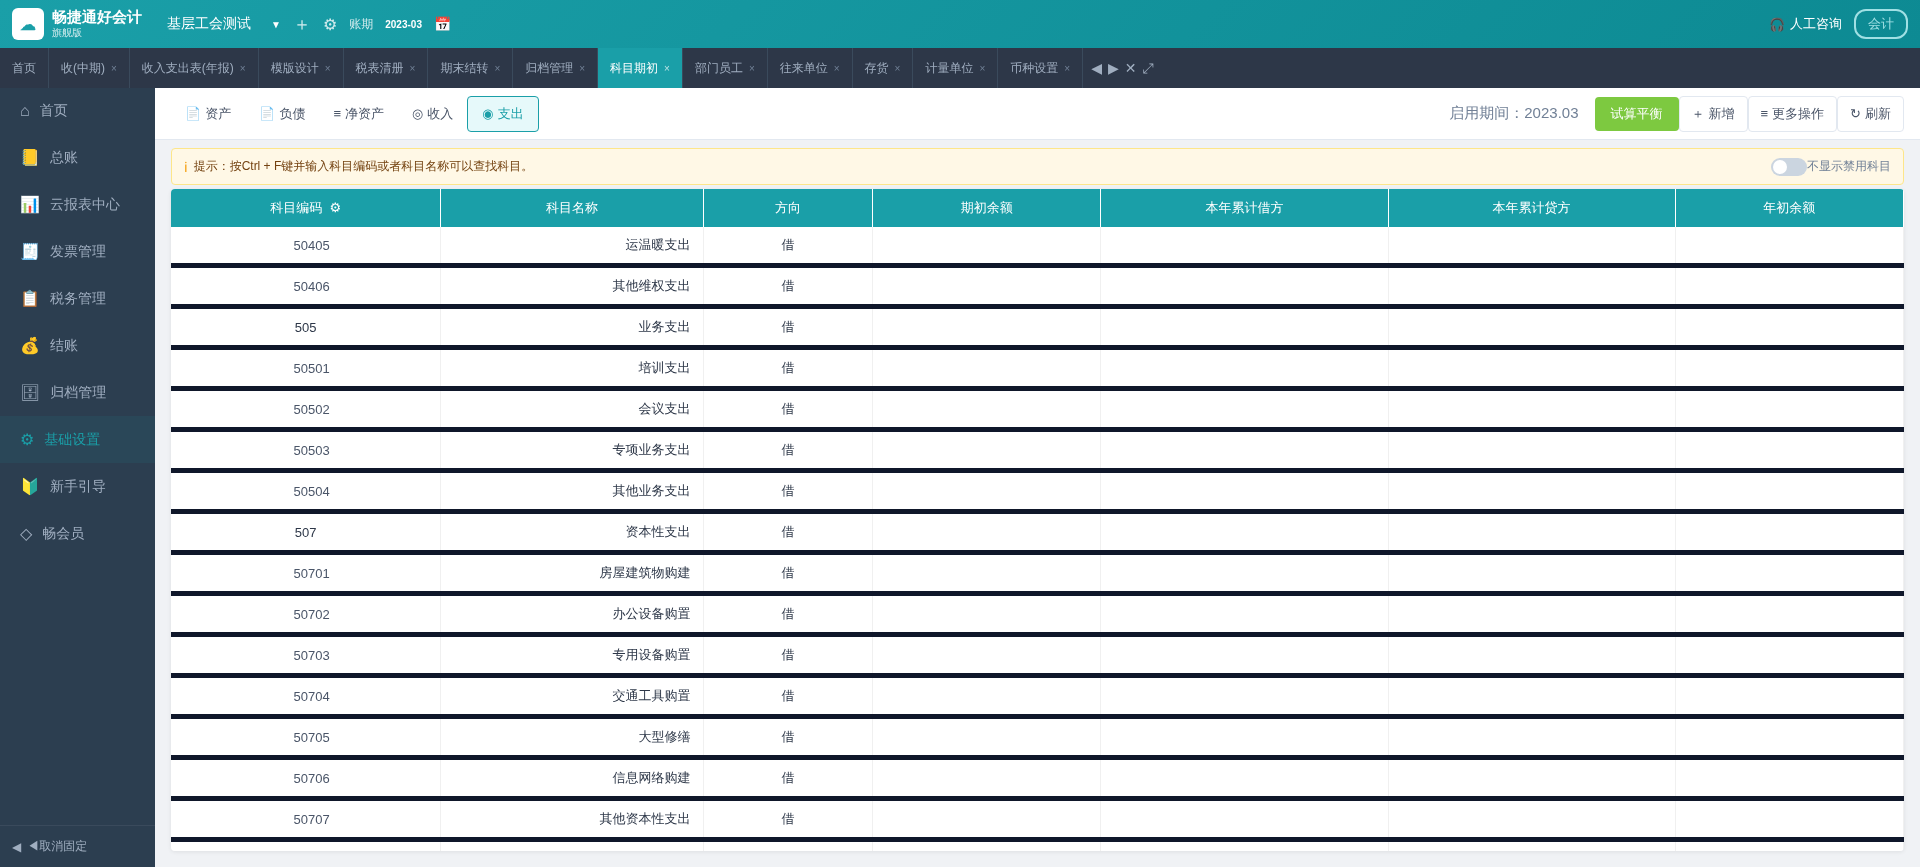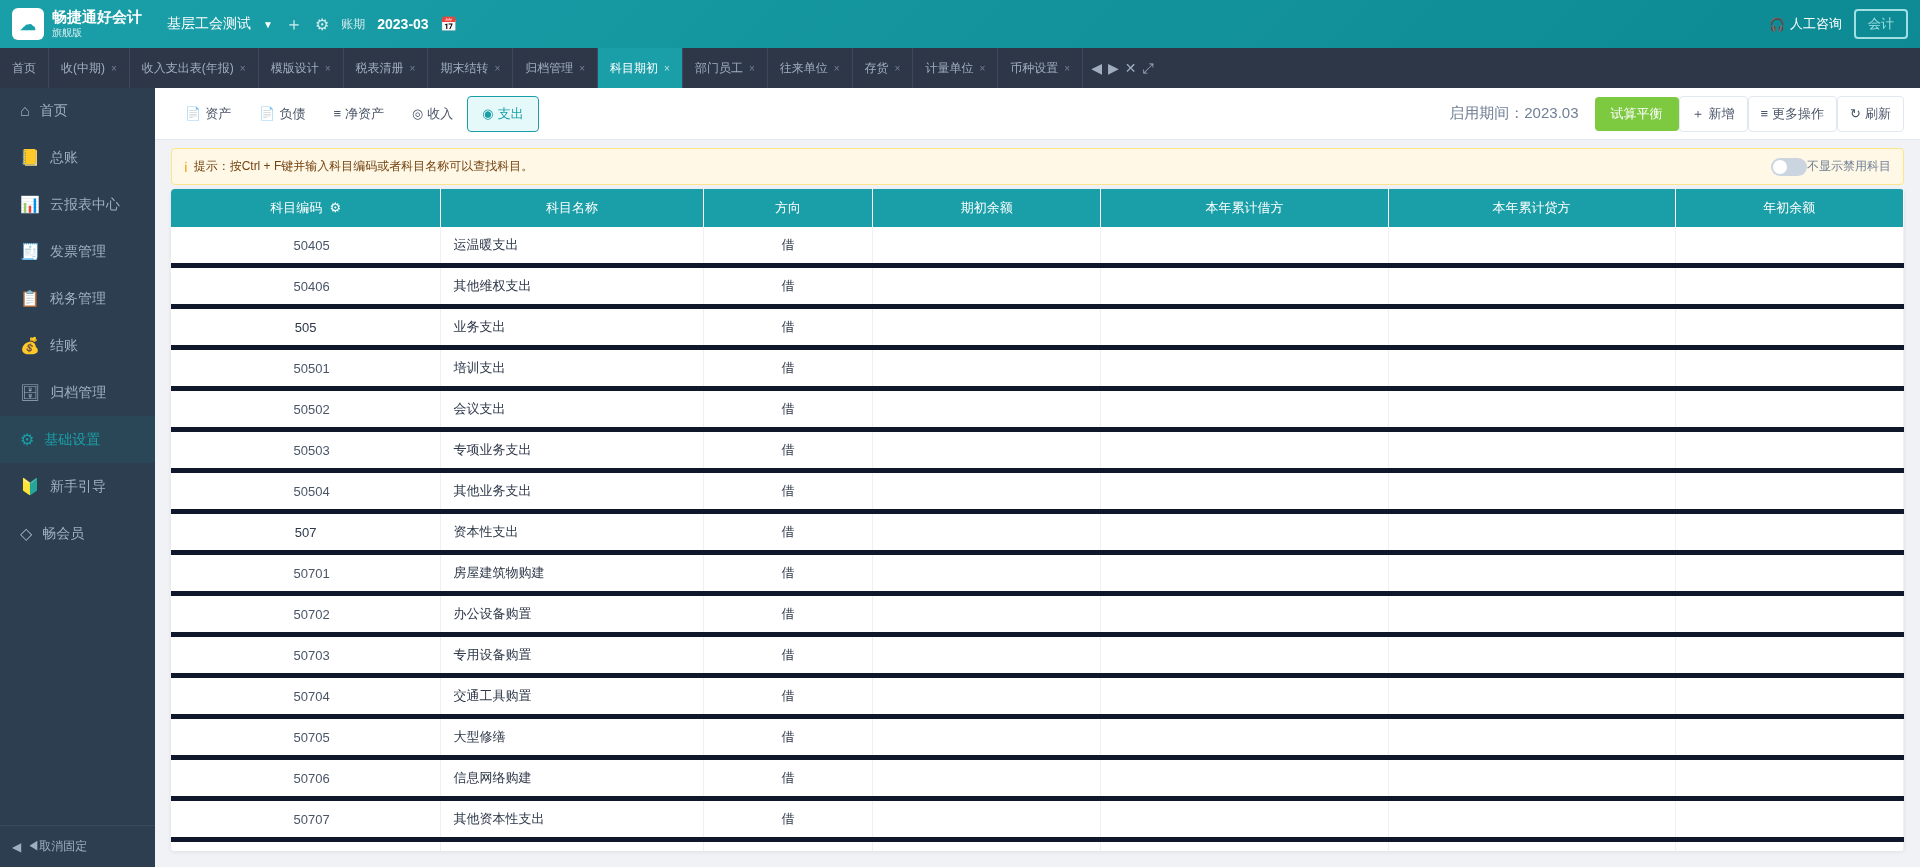--- a/index.html
+++ b/index.html
@@ -38,21 +38,21 @@
       flex: 1;
       display: flex;
       align-items: center;
       gap: 12px;
     }
     .company-name {
       color: white;
       font-size: 14px;
       display: flex;
       align-items: center;
-      gap: 12px;
+      gap: 20px;
       cursor: pointer;
     }
     .company-name .arrow { font-size: 10px; }
     .header-add-btn {
       color: white;
       font-size: 18px;
       cursor: pointer;
       opacity: 0.8;
     }
     .header-settings {
@@ -60,21 +60,21 @@
       font-size: 16px;
       cursor: pointer;
       opacity: 0.8;
     }
     .period-label {
       color: rgba(255,255,255,0.8);
       font-size: 12px;
     }
     .period-value {
       color: white;
-      font-size: 14px;
+      font-size: 10px;
       font-weight: bold;
     }
     .period-icon {
       color: white;
       font-size: 14px;
       cursor: pointer;
     }
     .header-right {
       display: flex;
       align-items: center;
@@ -86,21 +86,21 @@
       display: flex;
       align-items: center;
       gap: 4px;
       cursor: pointer;
     }
     .kuaiji-btn {
       border: 2px solid #a0e0e4;
       color: #a0e0e4;
       background: transparent;
       padding: 4px 12px;
-      border-radius: 4px;
+      border-radius: 12px;
       font-size: 13px;
       cursor: pointer;
     }
 
     
     .tab-bar {
       height: 40px;
       background: #2d3748;
       display: flex;
       align-items: stretch;
@@ -342,21 +342,21 @@
       border-bottom: 5px solid #0f172a;
       margin-left: 31px;
     }
     .data-table tbody td {
       padding: 9px 12px;
       font-size: 13px;
       color: #2d3748;
       text-align: center;
       border-right: 1px solid #f0f0f0;
     }
-    .data-table tbody td:nth-child(2) { text-align: left; }
+    .data-table tbody td:nth-child(2) { text-align: right; }
     .data-table tbody tr.parent-row td { font-weight: 500; }
     .data-table tbody tr.child-row td:first-child { padding-left: 24px; color: #4a5568; }
 
     
     .table-container::-webkit-scrollbar { width: 8px; }
     .table-container::-webkit-scrollbar-track { background: #f1f1f1; }
     .table-container::-webkit-scrollbar-thumb { background: #c1c1c1; border-radius: 4px; }
   </style>
 </head>
 <body>

